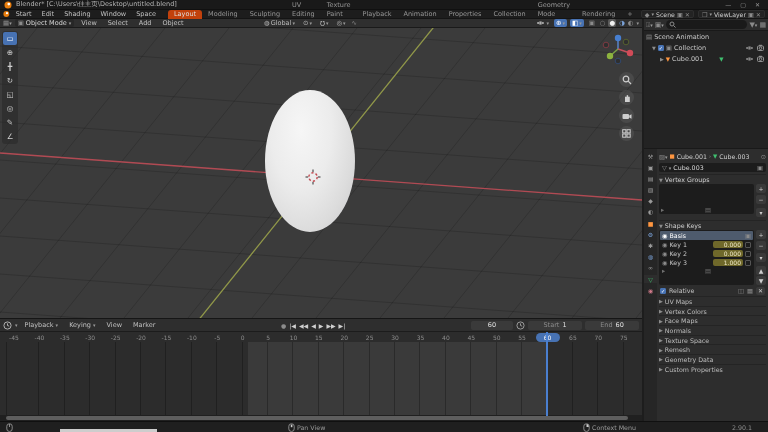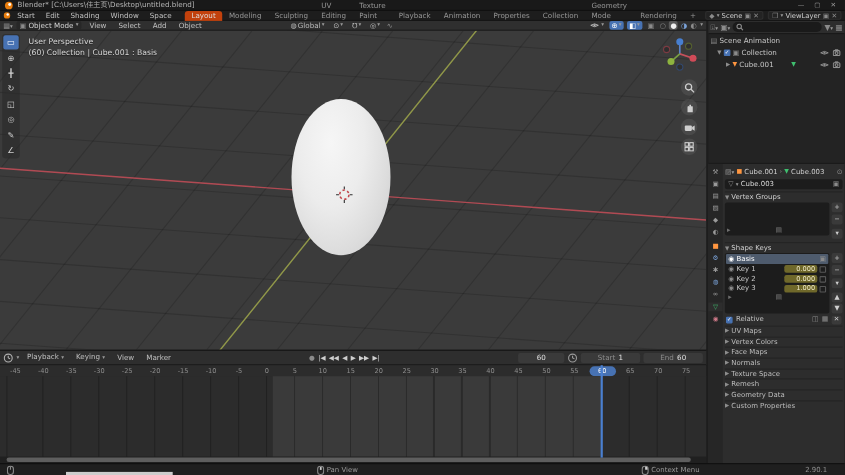--- a/index.html
+++ b/index.html
@@ -254,24 +254,20 @@
 
     <svg class="abs" style="left:305px;top:141px" width="16" height="16">
       <line x1="8" y1="0.5" x2="8" y2="3.5" stroke="#2c2c2c" stroke-width="1"></line>
       <line x1="8" y1="12.5" x2="8" y2="15.5" stroke="#2c2c2c" stroke-width="1"></line>
       <line x1="0.5" y1="8" x2="3.5" y2="8" stroke="#2c2c2c" stroke-width="1"></line>
       <line x1="12.5" y1="8" x2="15.5" y2="8" stroke="#2c2c2c" stroke-width="1"></line>
       <circle cx="8" cy="8" r="4.2" fill="none" stroke="#e8e8e8" stroke-width="1.4"></circle>
       <circle cx="8" cy="8" r="4.2" fill="none" stroke="#c4484f" stroke-width="1.4" stroke-dasharray="2.2 2.2"></circle>
     </svg>
 
-    <div class="abs vp-overlay">
-      <div>User Perspective</div>
-      <div>(60) Collection | Cube.001 : Basis</div>
-    </div>
 
     <div class="abs toolbar">
       <div class="tool-btn active">▭</div>
       <div class="tool-btn">⊕</div>
       <div class="tool-btn">╋</div>
       <div class="tool-btn">↻</div>
       <div class="tool-btn">◱</div>
       <div class="tool-btn">◎</div>
       <div class="tool-btn">✎</div>
       <div class="tool-btn">∠</div>

